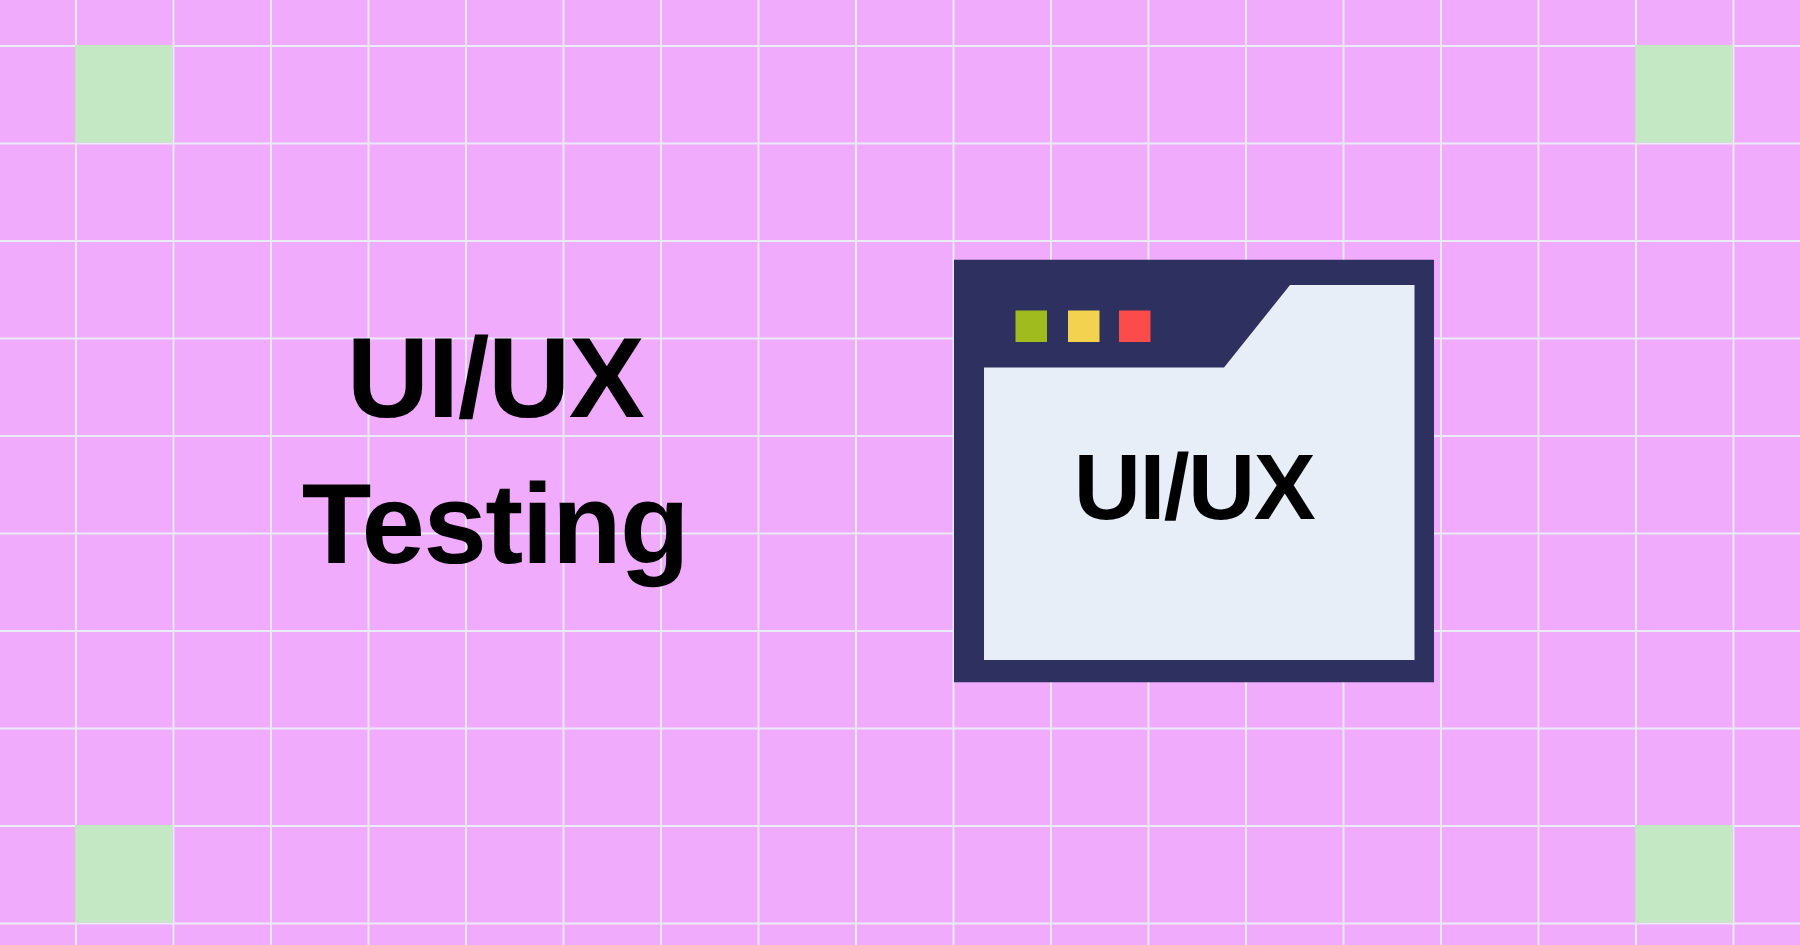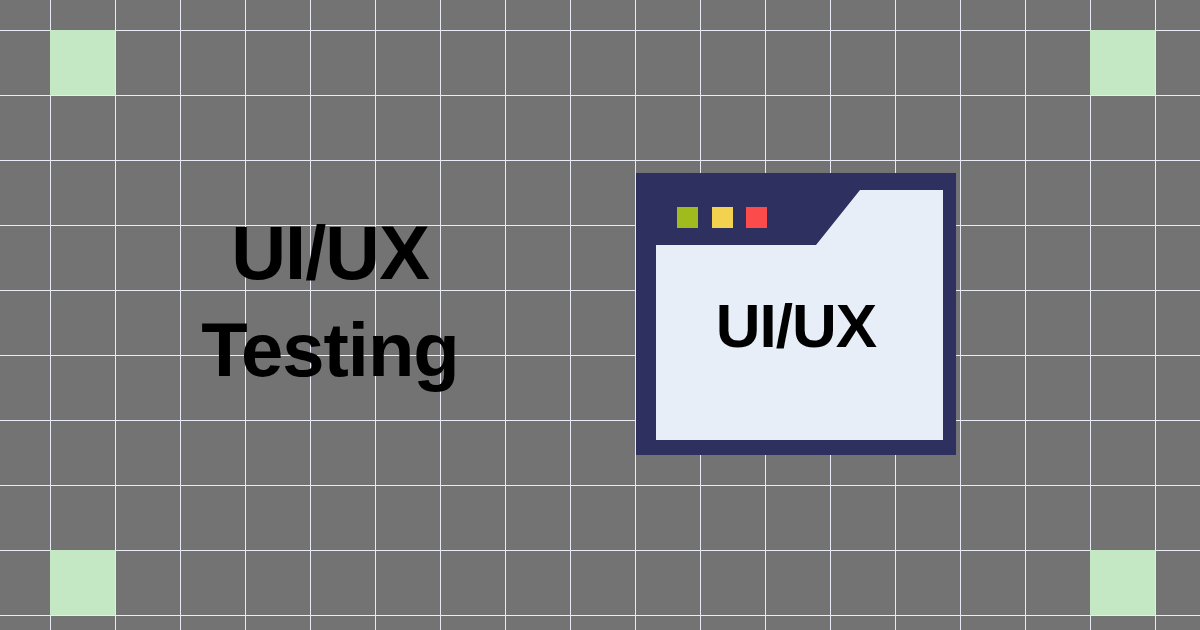--- a/index.html
+++ b/index.html
@@ -11,21 +11,21 @@
     height: 630px;
     overflow: hidden;
     font-family: "Liberation Sans", sans-serif;
     background: #fdfdfe;
   }
 
   .canvas {
     position: relative;
     width: 1200px;
     height: 630px;
-    background-color: #737373;
+    background-color: #f0abfc;
     overflow: hidden;
   }
 
   
   .grid-layer {
     position: absolute;
     inset: 0;
     background-image:
       linear-gradient(to right, #e7e9f6 1px, transparent 1px),
       linear-gradient(to bottom, #e9ebf7 1px, transparent 1px);

